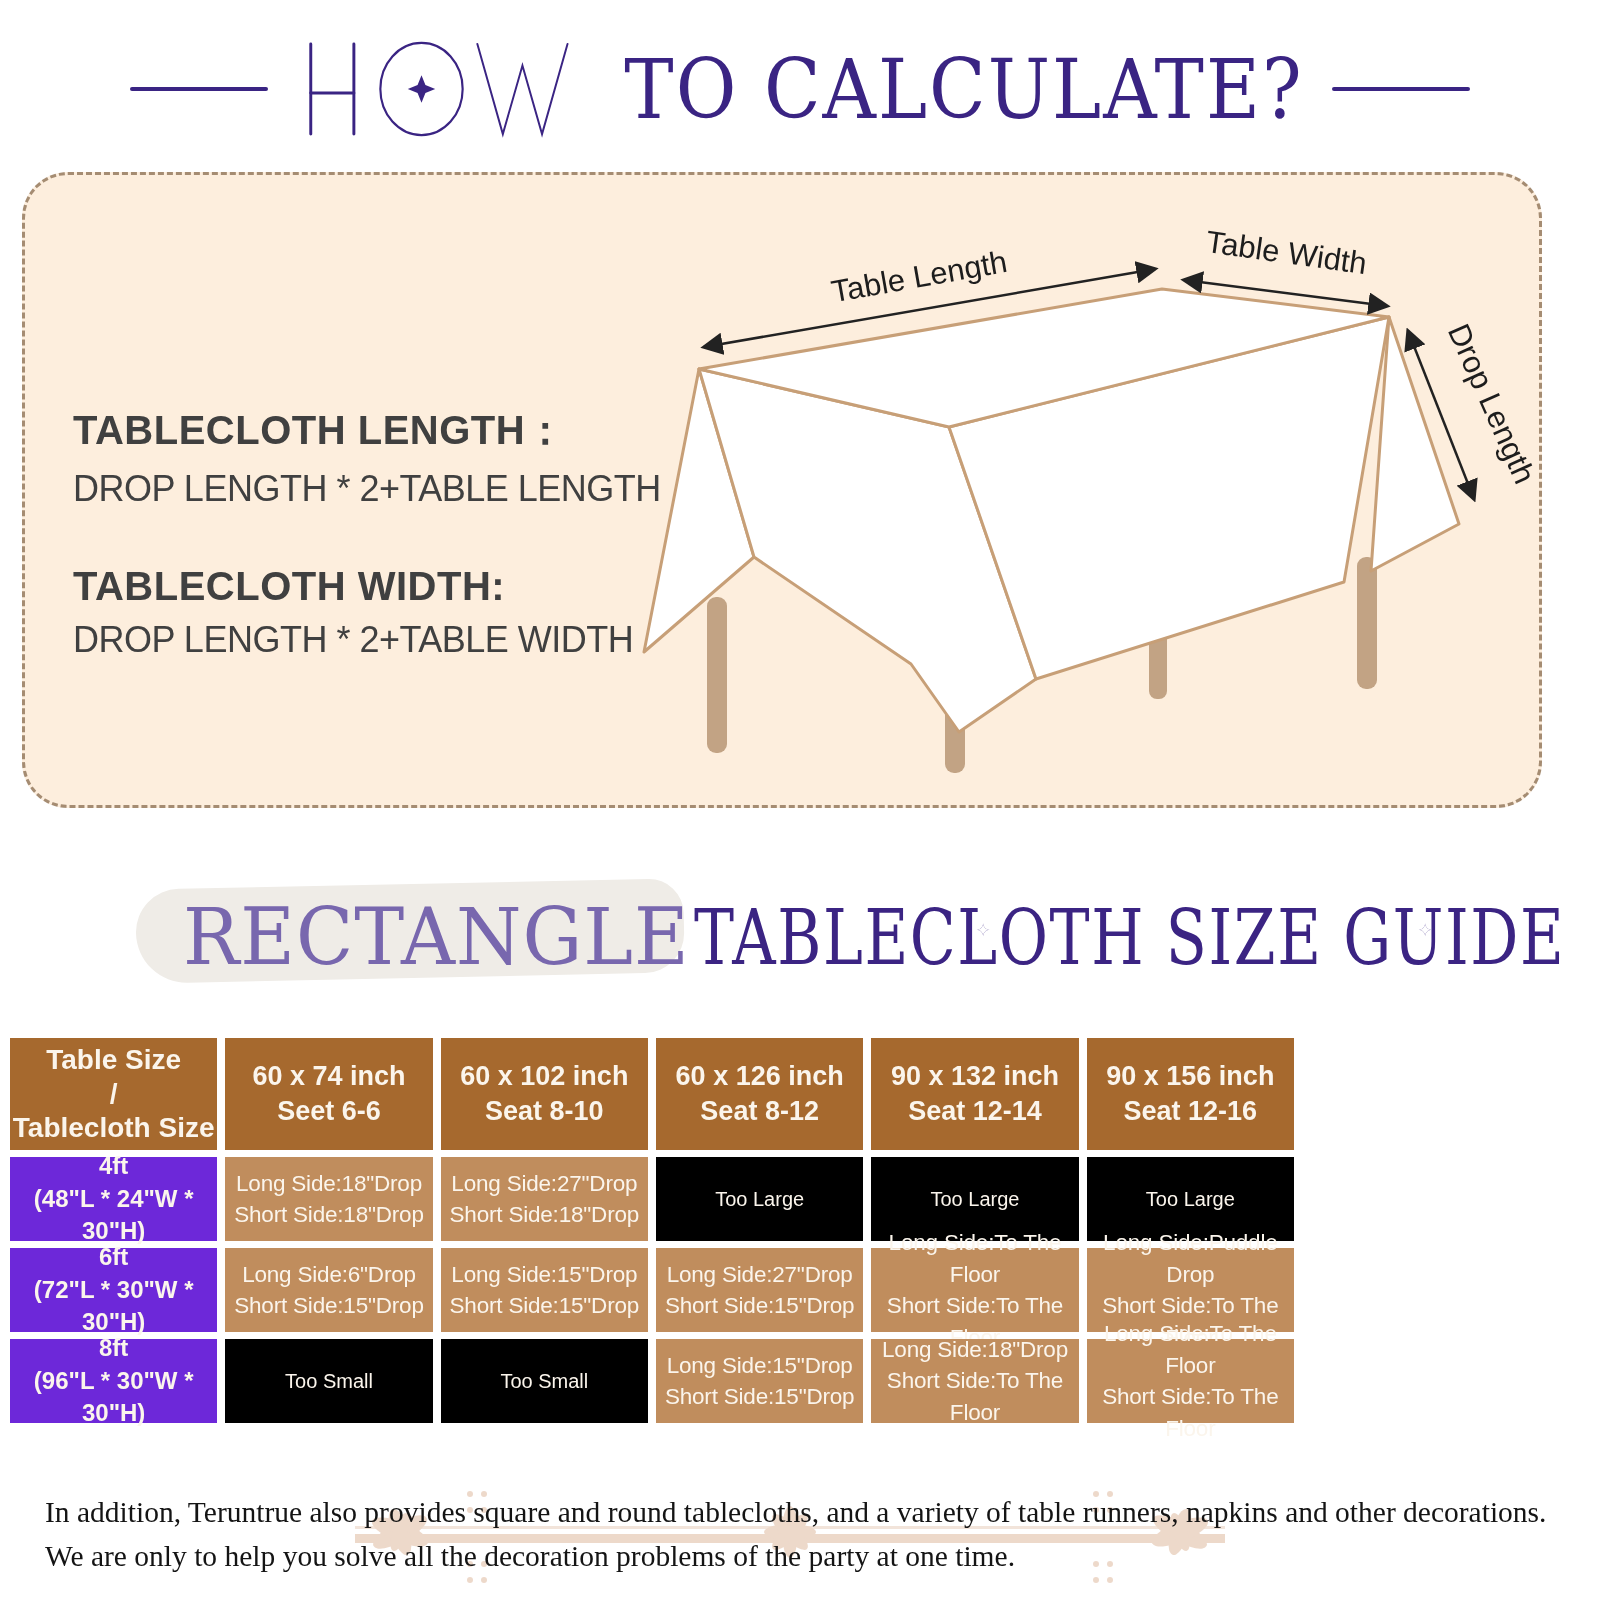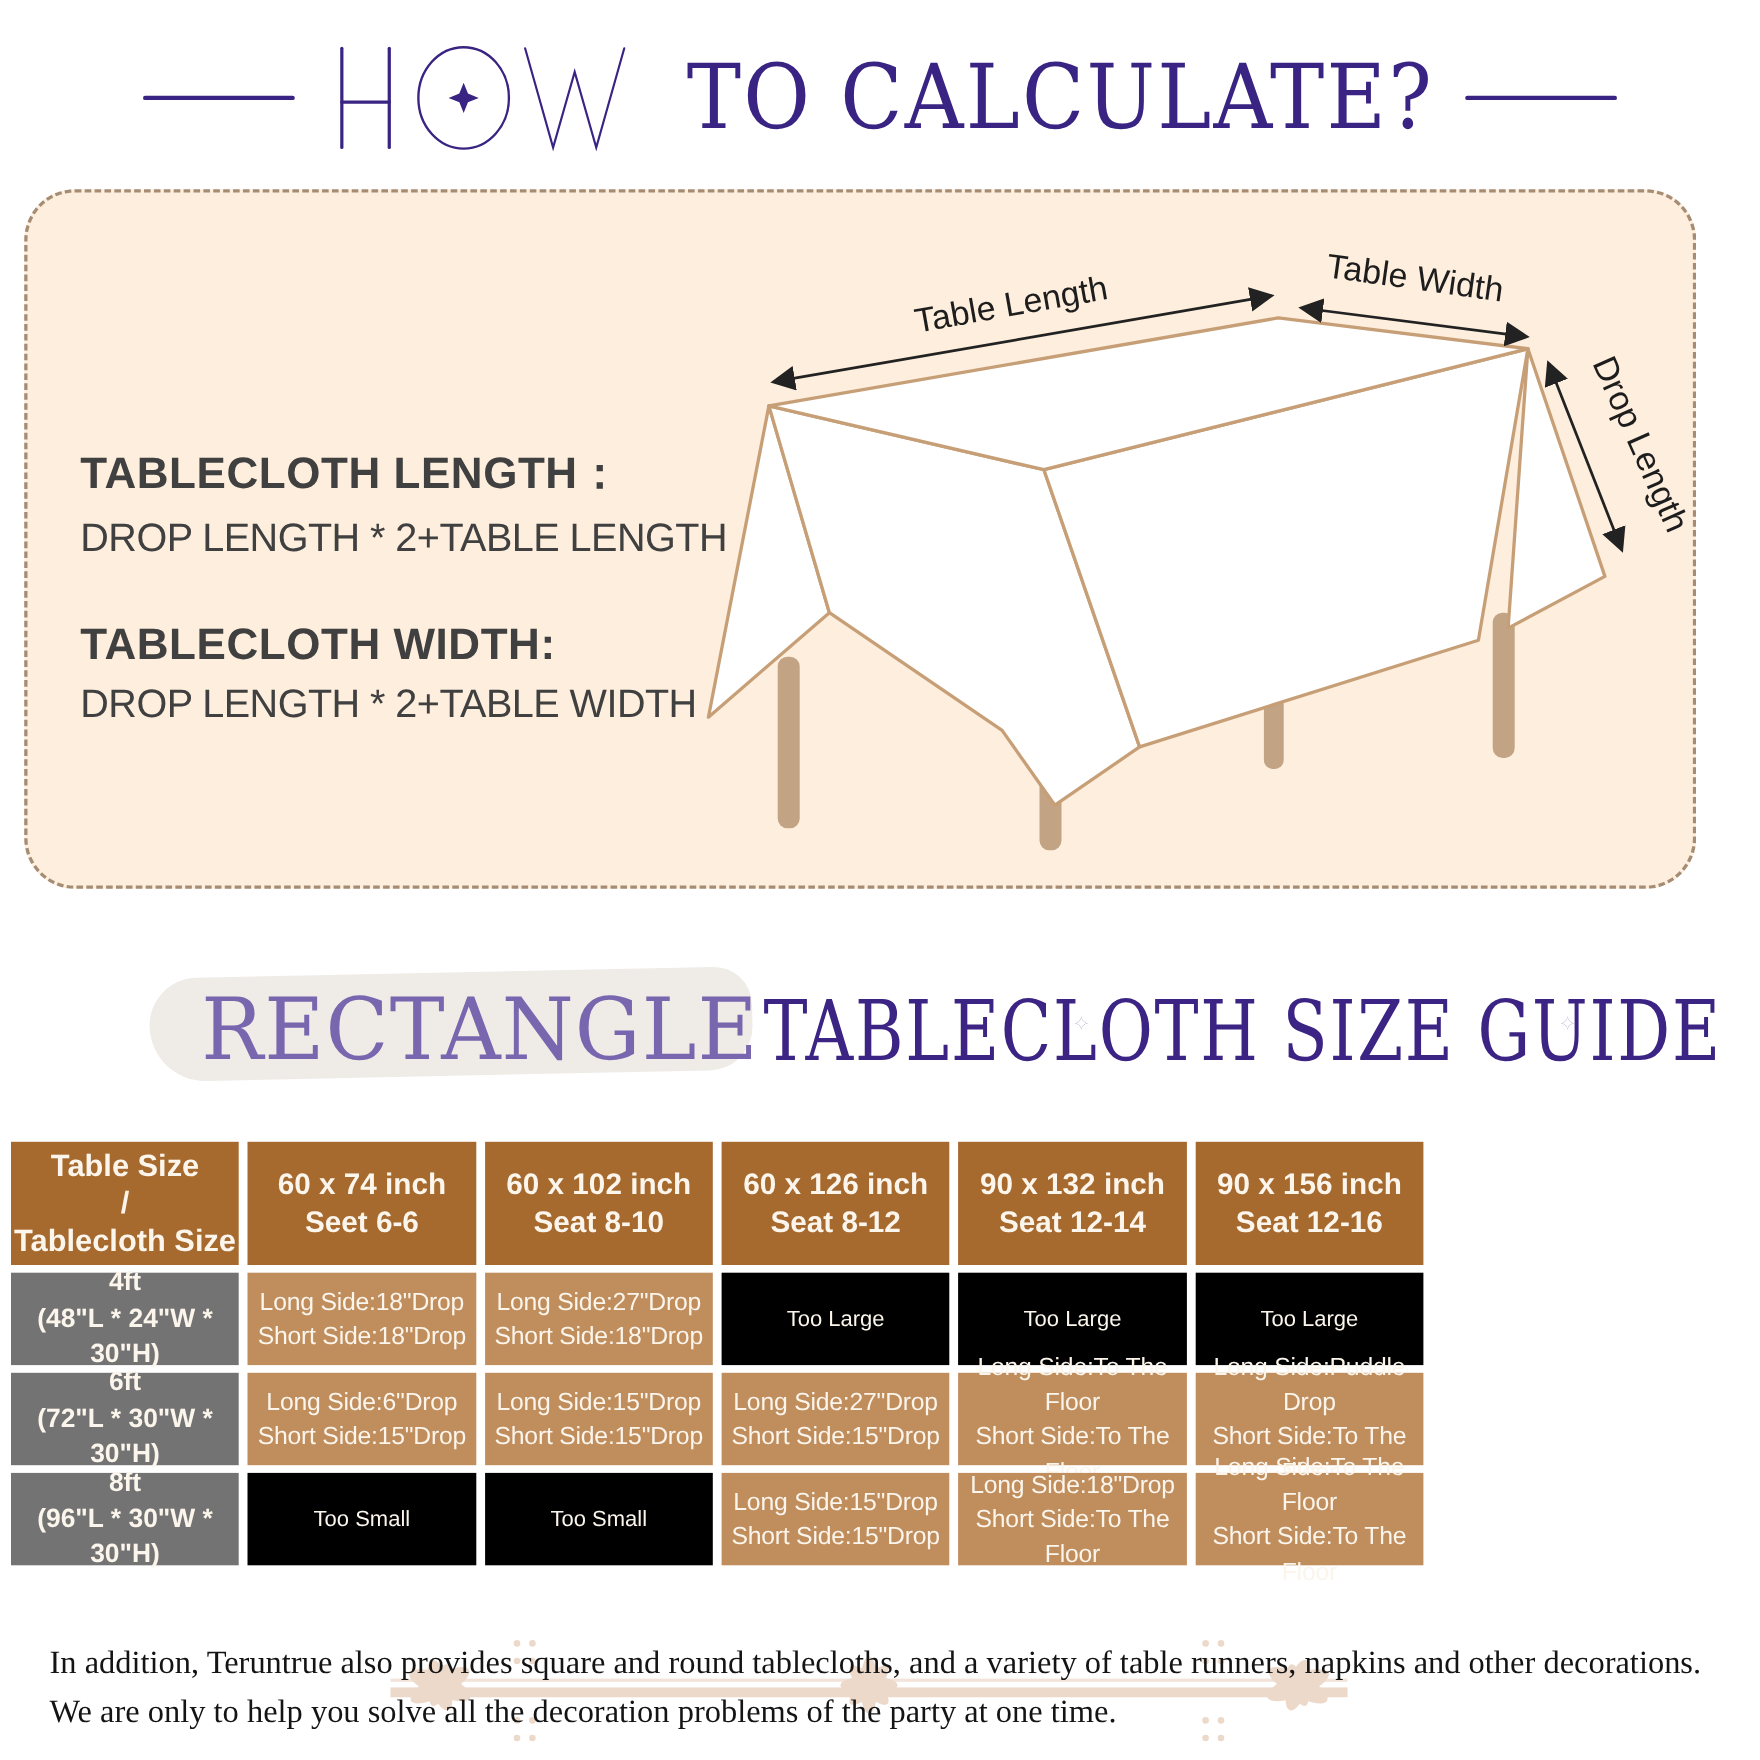--- a/index.html
+++ b/index.html
@@ -41,21 +41,21 @@
   .gt-sparkle.s1{left:976px;}
   .gt-sparkle.s2{left:1418px;}
 
   
   .size-table{position:absolute;left:10px;top:1038px;width:1284px;display:grid;
     grid-template-columns:repeat(6,1fr);grid-template-rows:112px 84px 84px 84px;gap:7px 8px;}
   .tcell{display:flex;flex-direction:column;align-items:center;justify-content:center;
     text-align:center;color:#fbf5ec;line-height:1.3;}
   .th{background:#a6692e;font-weight:bold;font-size:27px;}
   .th0{font-size:28px;line-height:1.22;}
-  .rl{background:#737373;font-weight:bold;font-size:24px;line-height:1.35;}
+  .rl{background:#6d28d9;font-weight:bold;font-size:24px;line-height:1.35;}
   .cd{background:#c08d5d;font-size:22.5px;letter-spacing:-.2px;line-height:1.4;}
   .cl{background:#000000;font-size:20px;}
 
   
   .ornament{position:absolute;left:330px;top:1460px;width:920px;height:140px;opacity:.5;z-index:1;}
   .footer-note{position:absolute;left:45px;top:1490px;width:1520px;z-index:2;margin:0;
     font-family:"Liberation Serif",serif;font-size:29.5px;line-height:1.5;color:#141414;}
 </style>
 </head>
 <body>

